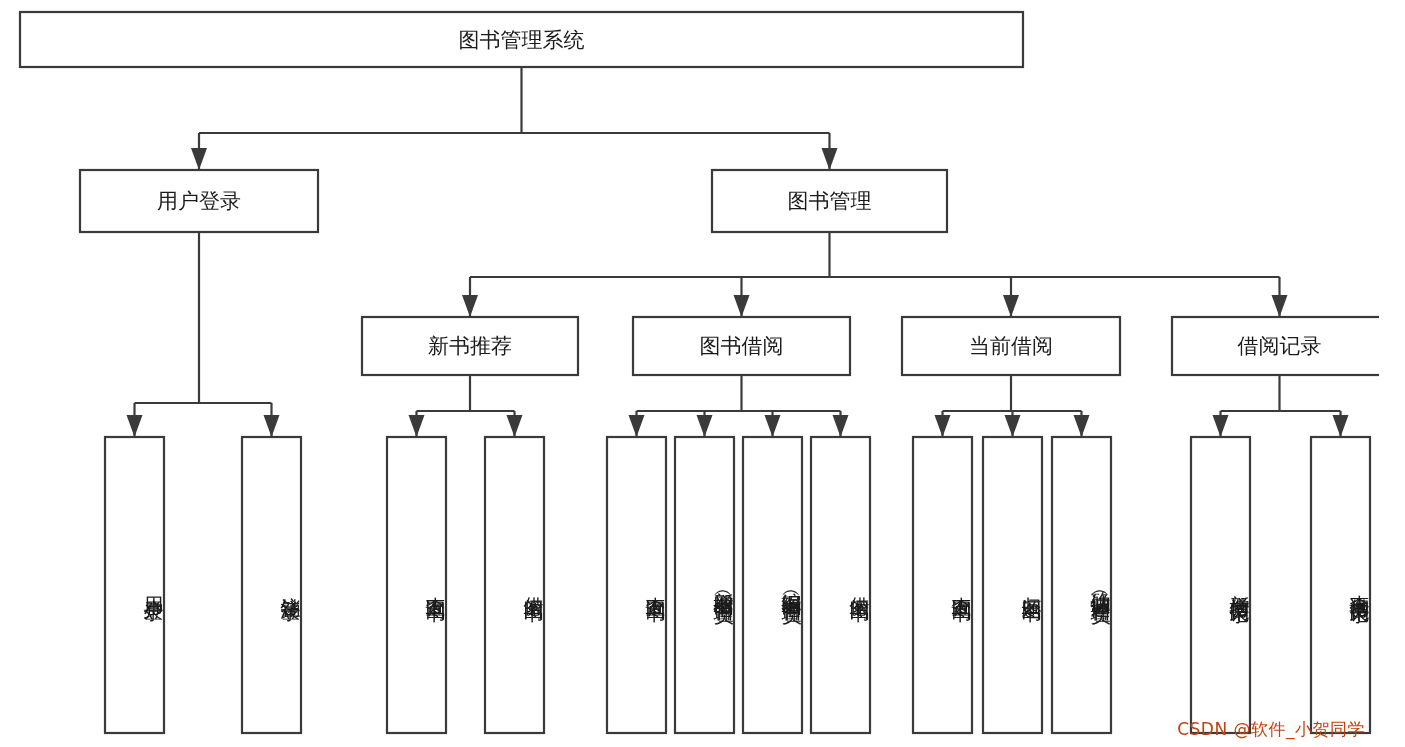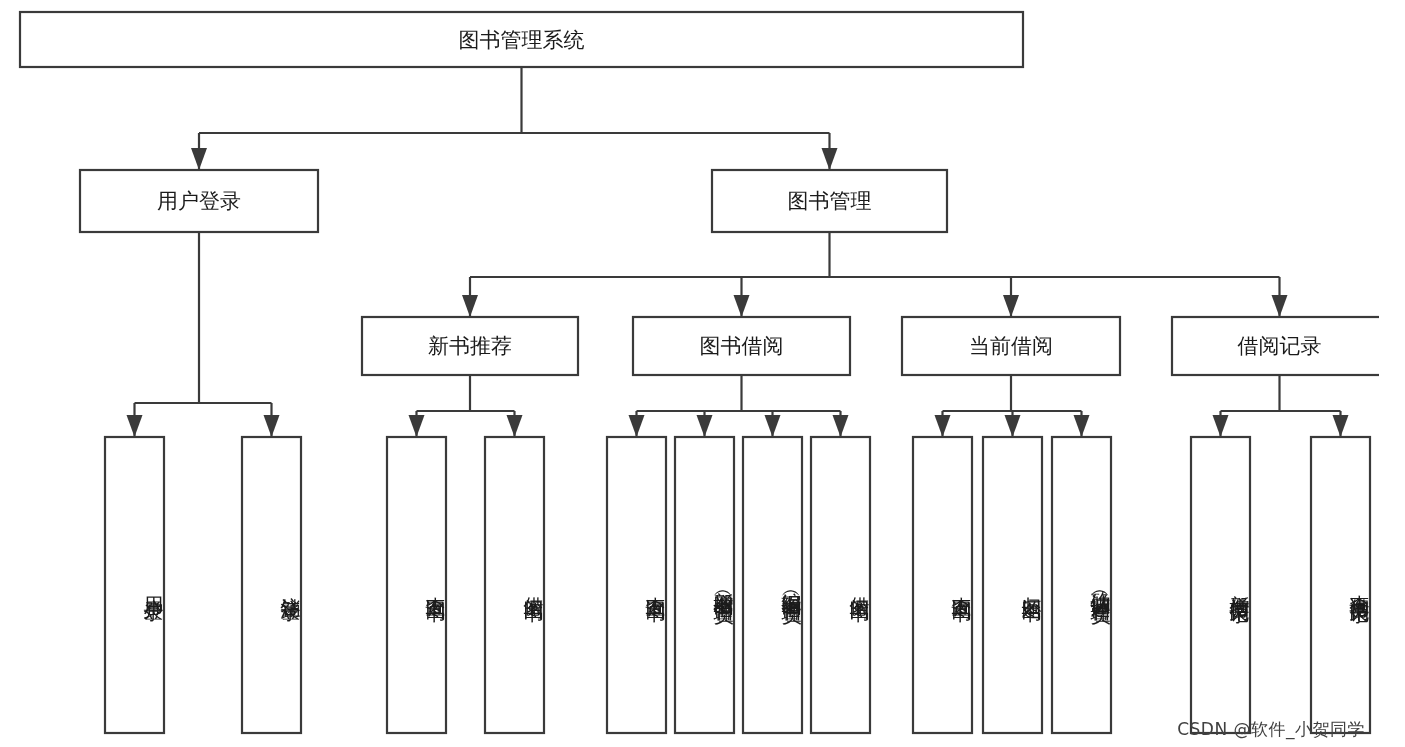--- a/index.html
+++ b/index.html
@@ -62,21 +62,21 @@
     letter-spacing: 2px;
     white-space: nowrap;
     pointer-events: none;
   }
   .watermark {
     position: absolute;
     right: 14px;
     bottom: 6px;
     font-family: "DejaVu Sans", "Liberation Sans", sans-serif;
     font-size: 17px;
-    color: #404040;
+    color: #c2410c;
     white-space: nowrap;
     letter-spacing: 0.5px;
   }
 </style>
 </head>
 <body>
 
 <div id="diagram-root">
 
   <svg id="tree-svg" viewBox="0 0 1405 747">

